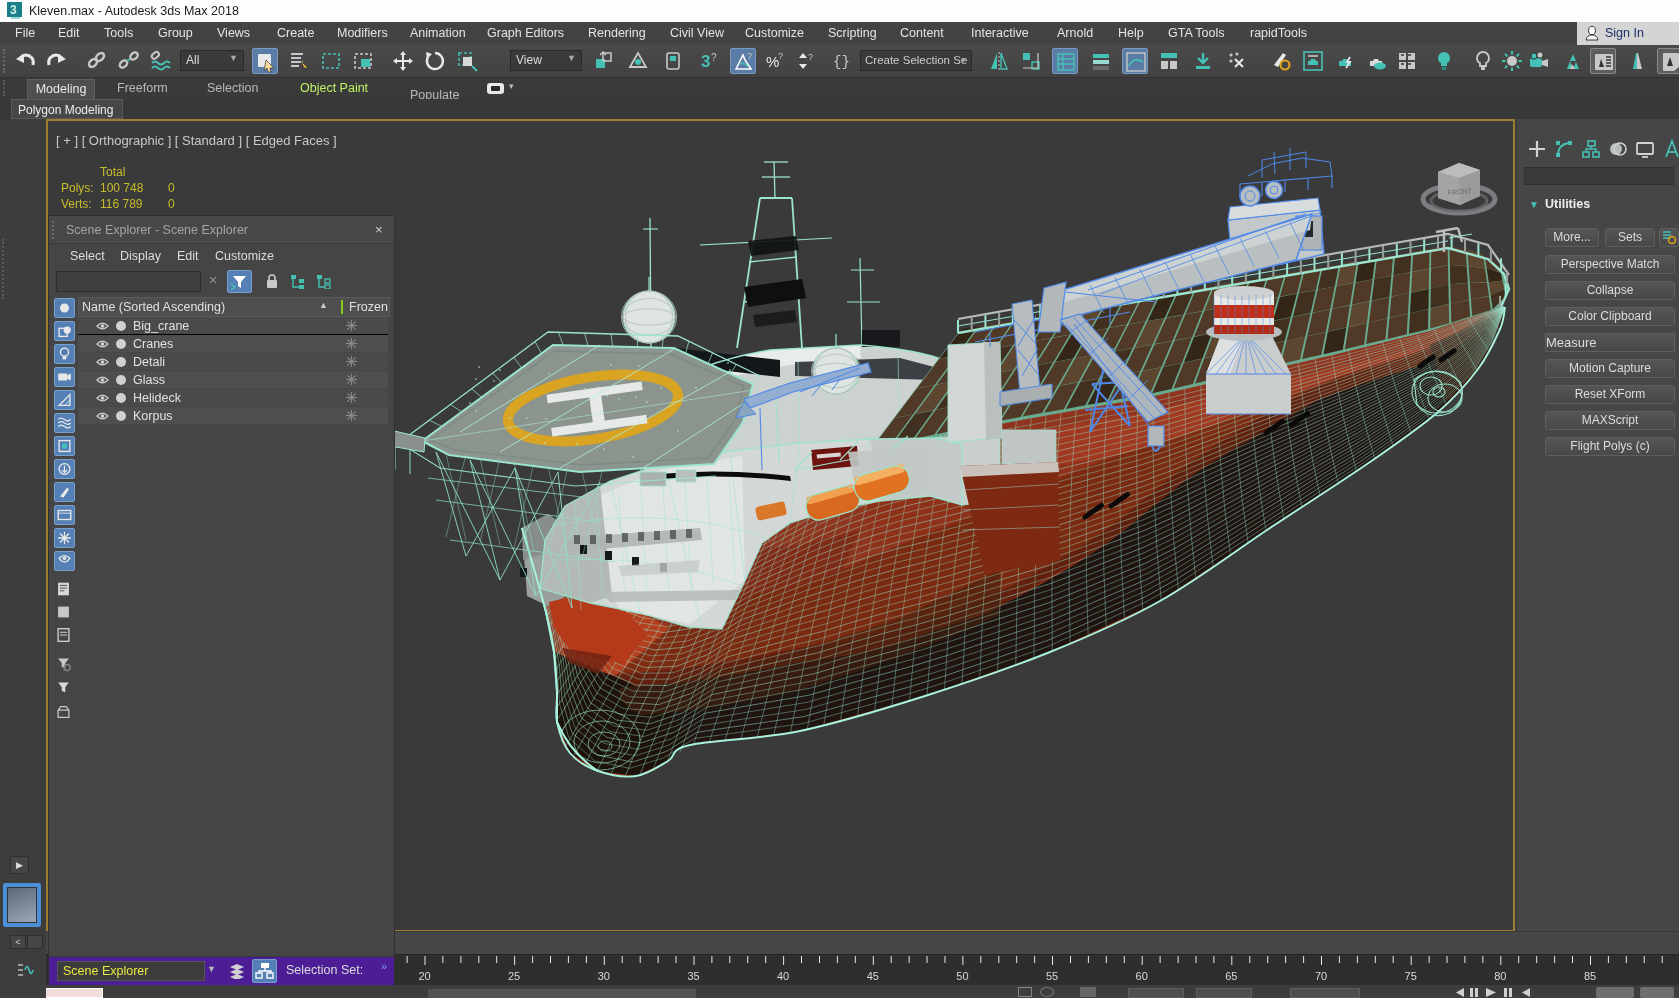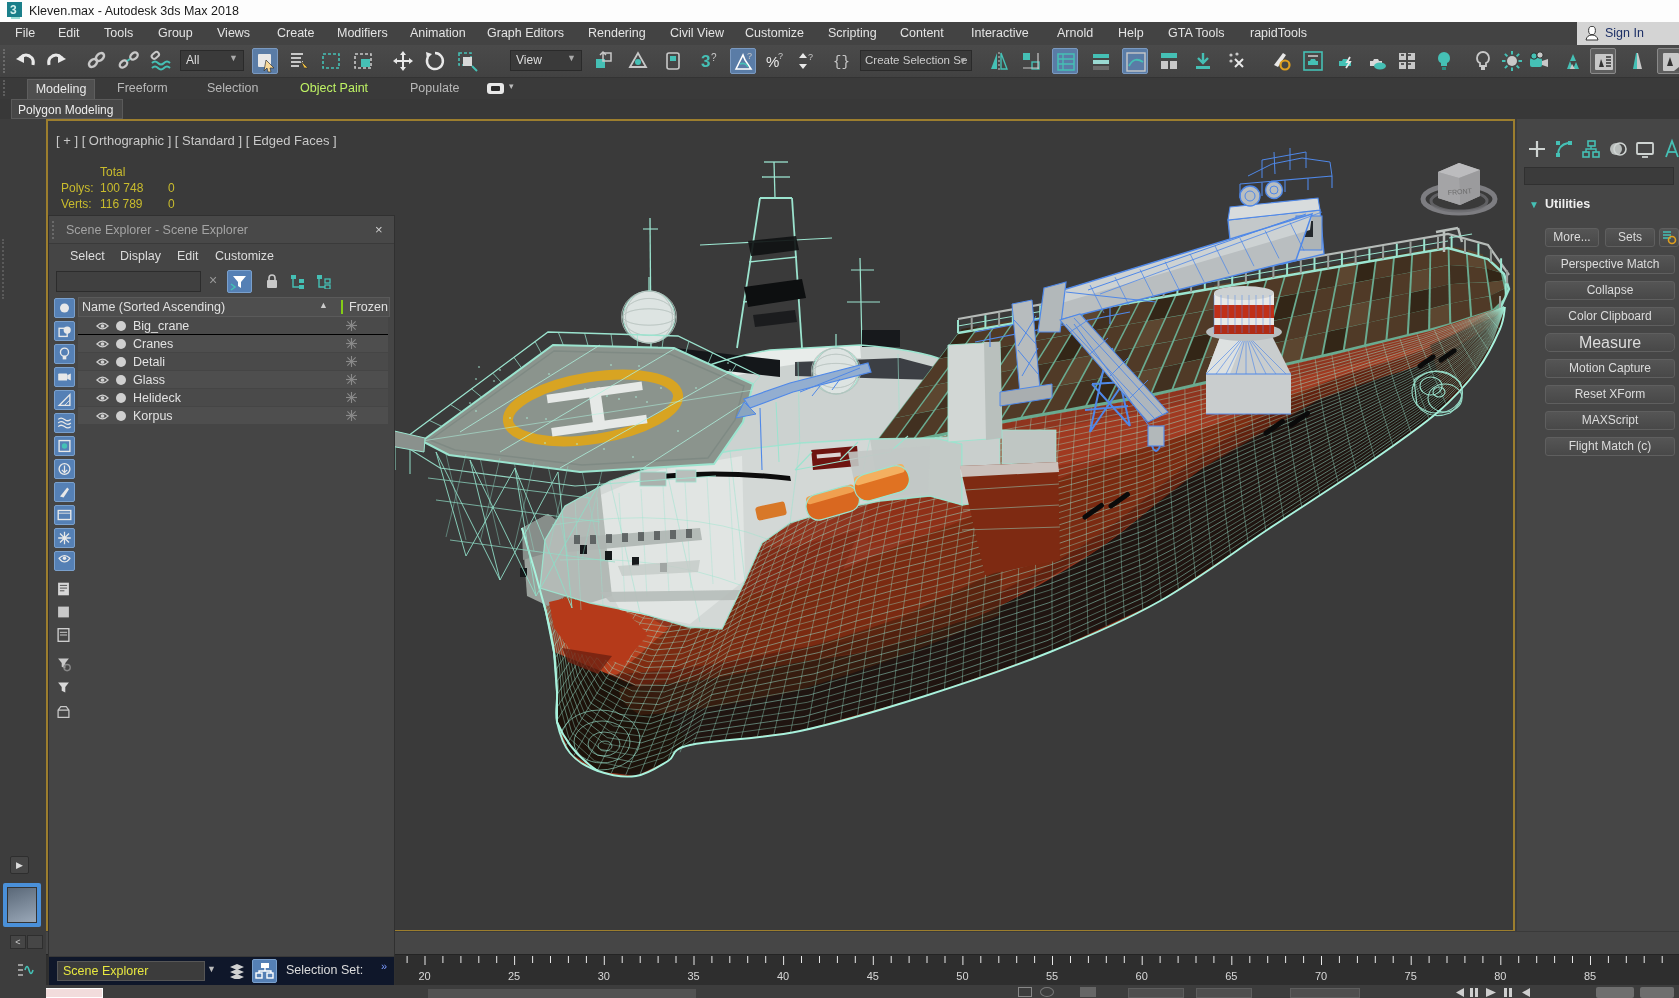--- a/index.html
+++ b/index.html
@@ -245,21 +245,21 @@
         <path d="M15,21 l5,-4 v4 Z" fill="#555"></path>
       </svg></div>
 </div>
 
 <div class="abs" style="left:0;top:78px;width:1679px;height:21px;background:#3a3a3a;color:#c8c8c8;font-size:12.5px">
     <div style="position:absolute;left:3px;top:2px;width:2px;height:16px;border-left:2px dotted #5e5e5e"></div>
   <div style="position:absolute;left:27px;top:1px;width:68px;height:20px;background:#4f4f4f;border:1px solid #5e5e5e;border-bottom:none;color:#e8e8e8;text-align:center;padding-top:2px;box-sizing:border-box">Modeling</div>
     <span style="position:absolute;left:117px;top:3px;color:#b8b8b8">Freeform</span>
     <span style="position:absolute;left:207px;top:3px;color:#b8b8b8">Selection</span>
     <span style="position:absolute;left:300px;top:3px;color:#bef264">Object Paint</span>
-    <span style="position:absolute;left:410px;top:3px;color:#b8b8b8">Populate</span>
+    <span style="position:absolute;left:410px;top:10px;color:#b8b8b8">Populate</span>
     <div style="position:absolute;left:487px;top:5px;width:17px;height:11px;background:#e8e8e8;border-radius:3px"></div>
     <div style="position:absolute;left:491px;top:8px;width:9px;height:5px;background:#2a2a2a;border-radius:1px"></div>
     <span style="position:absolute;left:509px;top:3px;color:#bbb;font-size:9px">▾</span>
 </div>
 
 <div class="abs" style="left:0;top:99px;width:1679px;height:20px;background:#383838">
   <div class="abs" style="left:11px;top:0px;width:112px;height:20px;background:#474747;border:1px solid #5a5a5a;color:#ededed;font-size:12px;padding:3px 0 0 6px;white-space:nowrap">Polygon Modeling</div>
 </div>
 
 <div class="abs" style="left:0;top:119px;width:46px;height:879px;background:#3d3d3d;z-index:15">
@@ -1123,21 +1123,21 @@
           <path d="M4,4 h12 l-4,5 v6 l-4,-2 v-4 Z" fill="#c8c8c8"></path>
           <circle cx="14" cy="14" r="3.5" fill="none" stroke="#888" stroke-width="1.5"></circle>
         </svg></div>
       <div style="position:absolute;left:0;top:381px;width:21px;height:20px"><svg width="19" height="18" viewBox="0 0 20 20">
           <path d="M4,4 h12 l-4,5 v6 l-4,-2 v-4 Z" fill="#d8d8d8"></path>
         </svg></div>
       <div style="position:absolute;left:0;top:405px;width:21px;height:20px"><svg width="19" height="18" viewBox="0 0 20 20">
           <path d="M4,8 l3,-4 h6 l3,4 v8 h-12 Z M4,8 h12" fill="none" stroke="#c8c8c8" stroke-width="1.4"></path>
         </svg></div>
     </div>
-  <div class="abs" style="left:0;top:740px;width:345px;height:29px;background:#0f172a;border-top:1px solid #383838">
+  <div class="abs" style="left:0;top:740px;width:345px;height:29px;background:#4c1d95;border-top:1px solid #383838">
     <div class="abs" style="left:8px;top:4px;width:148px;height:20px;background:#3c3c3c;border:1px solid #565656;color:#e8e840;padding:2px 5px">Scene Explorer</div>
     <span style="position:absolute;left:158px;top:7px;color:#bbb;font-size:9px">▼</span>
     <svg width="16" height="16" style="position:absolute;left:180px;top:6px" viewBox="0 0 16 16">
         <path d="M8,1 L15,4 L8,7 L1,4 Z M8,6 L15,9 L8,12 L1,9 Z M8,11 L15,14 L8,17 L1,14 Z" fill="#d0d0d0"></path>
       </svg>
     <div class="abs" style="left:203px;top:2px;width:25px;height:24px;background:#5580b5;border:1px solid #7aa0cc;border-radius:2px"><svg width="23" height="22" viewBox="0 0 23 22">
           <rect x="8" y="3" width="8" height="5" fill="#fff"></rect>
           <rect x="3" y="13" width="6" height="5" fill="none" stroke="#fff" stroke-width="1.4"></rect>
           <rect x="14" y="13" width="6" height="5" fill="none" stroke="#fff" stroke-width="1.4"></rect>
           <path d="M12,8 v3 M6,13 v-2 h12 v2" fill="none" stroke="#fff" stroke-width="1.4"></path>
@@ -1176,25 +1176,25 @@
         <path d="M8,15 h8" stroke="#45c0b5" stroke-width="1.8"></path>
       </svg></div>
   <div class="abs" style="left:7px;top:48px;width:150px;height:18px;background:#3b3b3b;border:1px solid #303030"></div>
   <div class="abs" style="left:12px;top:80px;color:#45c0b5;font-size:10px">▼</div>
   <div class="abs" style="left:28px;top:78px;color:#efefef;font-weight:bold;font-size:12.5px">Utilities</div>
   <div style="position:absolute;left:28px;top:109px;width:54px;height:19px;background:linear-gradient(#555,#484848);border:1px solid #5f5f5f;border-radius:3px;color:#dcdcdc;text-align:center;line-height:17px;font-size:12px">More...</div>
     <div style="position:absolute;left:88px;top:109px;width:50px;height:19px;background:linear-gradient(#555,#484848);border:1px solid #5f5f5f;border-radius:3px;color:#dcdcdc;text-align:center;line-height:17px;font-size:12px">Sets</div>
     <div style="position:absolute;left:28px;top:136px;width:130px;height:19px;background:linear-gradient(#555,#484848);border:1px solid #5f5f5f;border-radius:3px;color:#dcdcdc;text-align:center;line-height:17px;font-size:12px">Perspective Match</div>
     <div style="position:absolute;left:28px;top:162px;width:130px;height:19px;background:linear-gradient(#555,#484848);border:1px solid #5f5f5f;border-radius:3px;color:#dcdcdc;text-align:center;line-height:17px;font-size:12px">Collapse</div>
     <div style="position:absolute;left:28px;top:188px;width:130px;height:19px;background:linear-gradient(#555,#484848);border:1px solid #5f5f5f;border-radius:3px;color:#dcdcdc;text-align:center;line-height:17px;font-size:12px">Color Clipboard</div>
-    <div style="position:absolute;left:28px;top:214px;width:130px;height:19px;background:linear-gradient(#555,#484848);border:1px solid #5f5f5f;border-radius:5px;color:#dcdcdc;text-align:center;line-height:17px;font-size:16px">Measure</div>
+    <div style="position:absolute;left:28px;top:214px;width:130px;height:19px;background:linear-gradient(#555,#484848);border:1px solid #5f5f5f;border-radius:0;color:#dcdcdc;text-align:left;line-height:17px;font-size:13px">Measure</div>
     <div style="position:absolute;left:28px;top:240px;width:130px;height:19px;background:linear-gradient(#555,#484848);border:1px solid #5f5f5f;border-radius:3px;color:#dcdcdc;text-align:center;line-height:17px;font-size:12px">Motion Capture</div>
     <div style="position:absolute;left:28px;top:266px;width:130px;height:19px;background:linear-gradient(#555,#484848);border:1px solid #5f5f5f;border-radius:3px;color:#dcdcdc;text-align:center;line-height:17px;font-size:12px">Reset XForm</div>
     <div style="position:absolute;left:28px;top:292px;width:130px;height:19px;background:linear-gradient(#555,#484848);border:1px solid #5f5f5f;border-radius:3px;color:#dcdcdc;text-align:center;line-height:17px;font-size:12px">MAXScript</div>
-    <div style="position:absolute;left:28px;top:318px;width:130px;height:19px;background:linear-gradient(#555,#484848);border:1px solid #5f5f5f;border-radius:3px;color:#dcdcdc;text-align:center;line-height:17px;font-size:12px">Flight Match (c)</div>
+    <div style="position:absolute;left:28px;top:318px;width:130px;height:19px;background:linear-gradient(#555,#484848);border:1px solid #5f5f5f;border-radius:3px;color:#dcdcdc;text-align:center;line-height:17px;font-size:12px">Flight Polys (c)</div>
   <div class="abs" style="left:142px;top:109px;width:20px;height:19px;background:linear-gradient(#555,#484848);border:1px solid #5f5f5f;border-radius:3px"><svg width="18" height="17" viewBox="0 0 18 17">
         <path d="M3,3 h8 M3,6 h8 M3,9 h8" stroke="#45c0b5" stroke-width="1.4"></path>
         <circle cx="12" cy="11" r="3.5" fill="none" stroke="#e0a020" stroke-width="1.6"></circle>
       </svg></div>
 </div>
 
 <div class="abs" style="left:46px;top:931px;width:1633px;height:23px;background:#464646;border-top:1px solid #3a3a3a"></div>
 
 <div class="abs" style="left:0;top:954px;width:1679px;height:31px;background:#2e2e2e;border-top:1px solid #242424">
   <svg width="1679" height="31" style="position:absolute;left:0;top:0">

